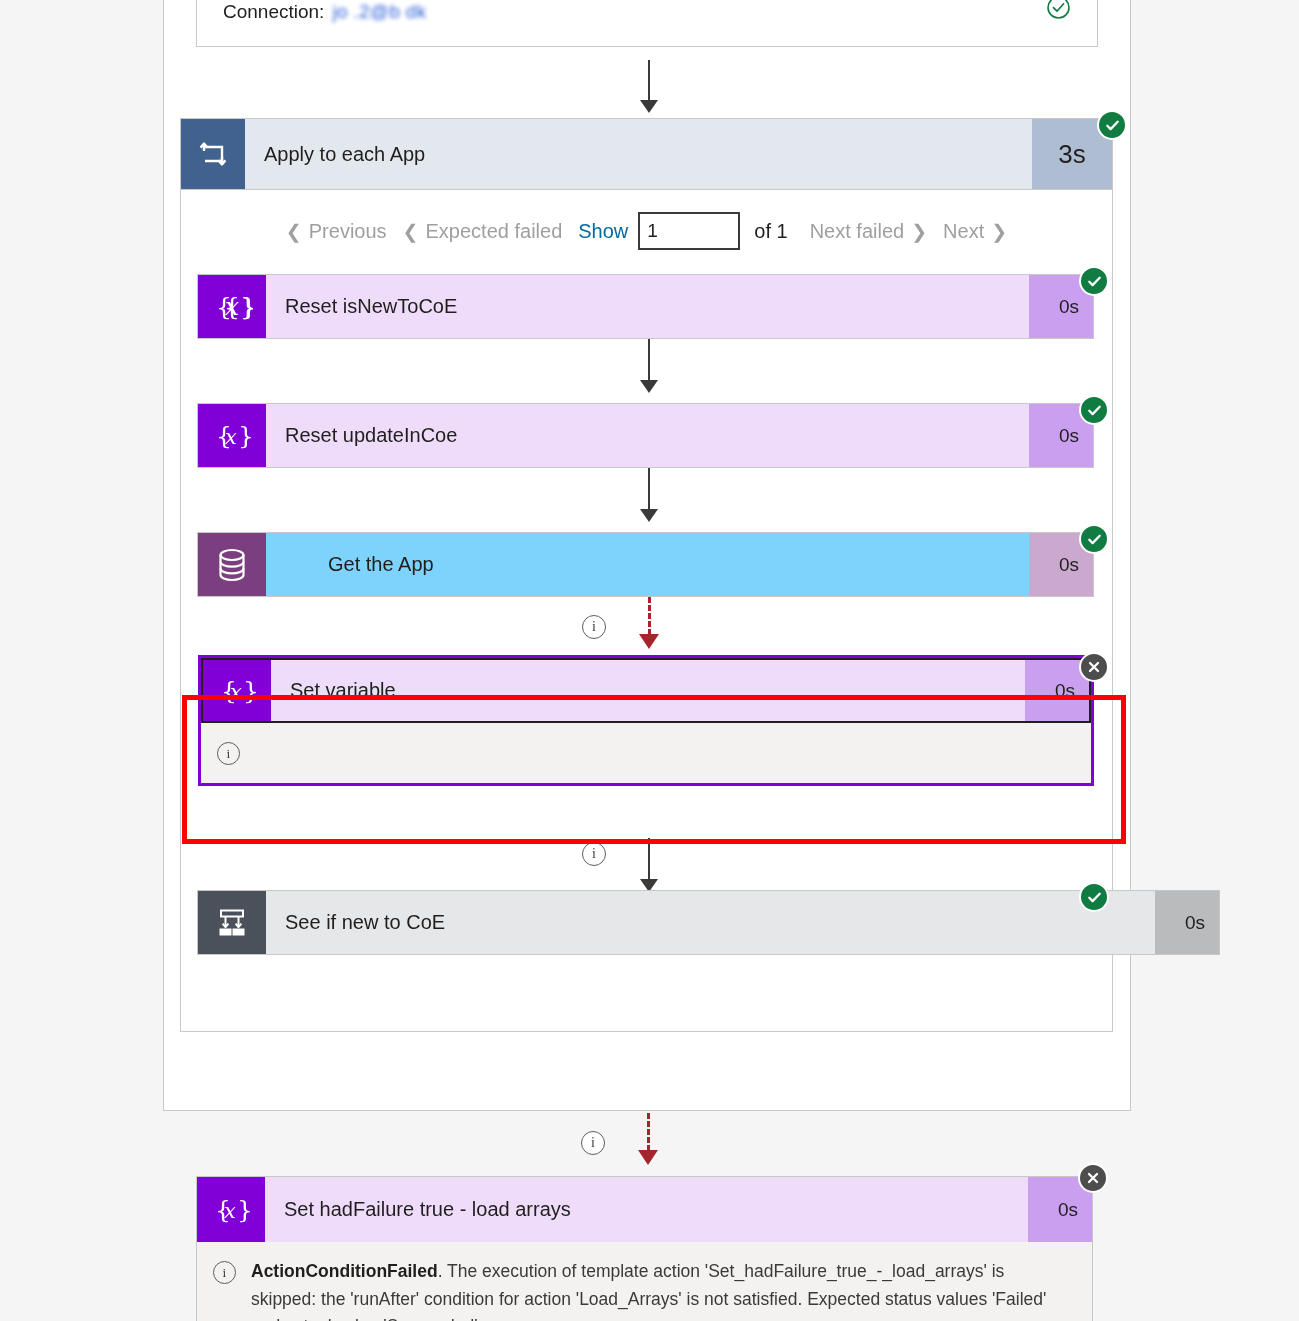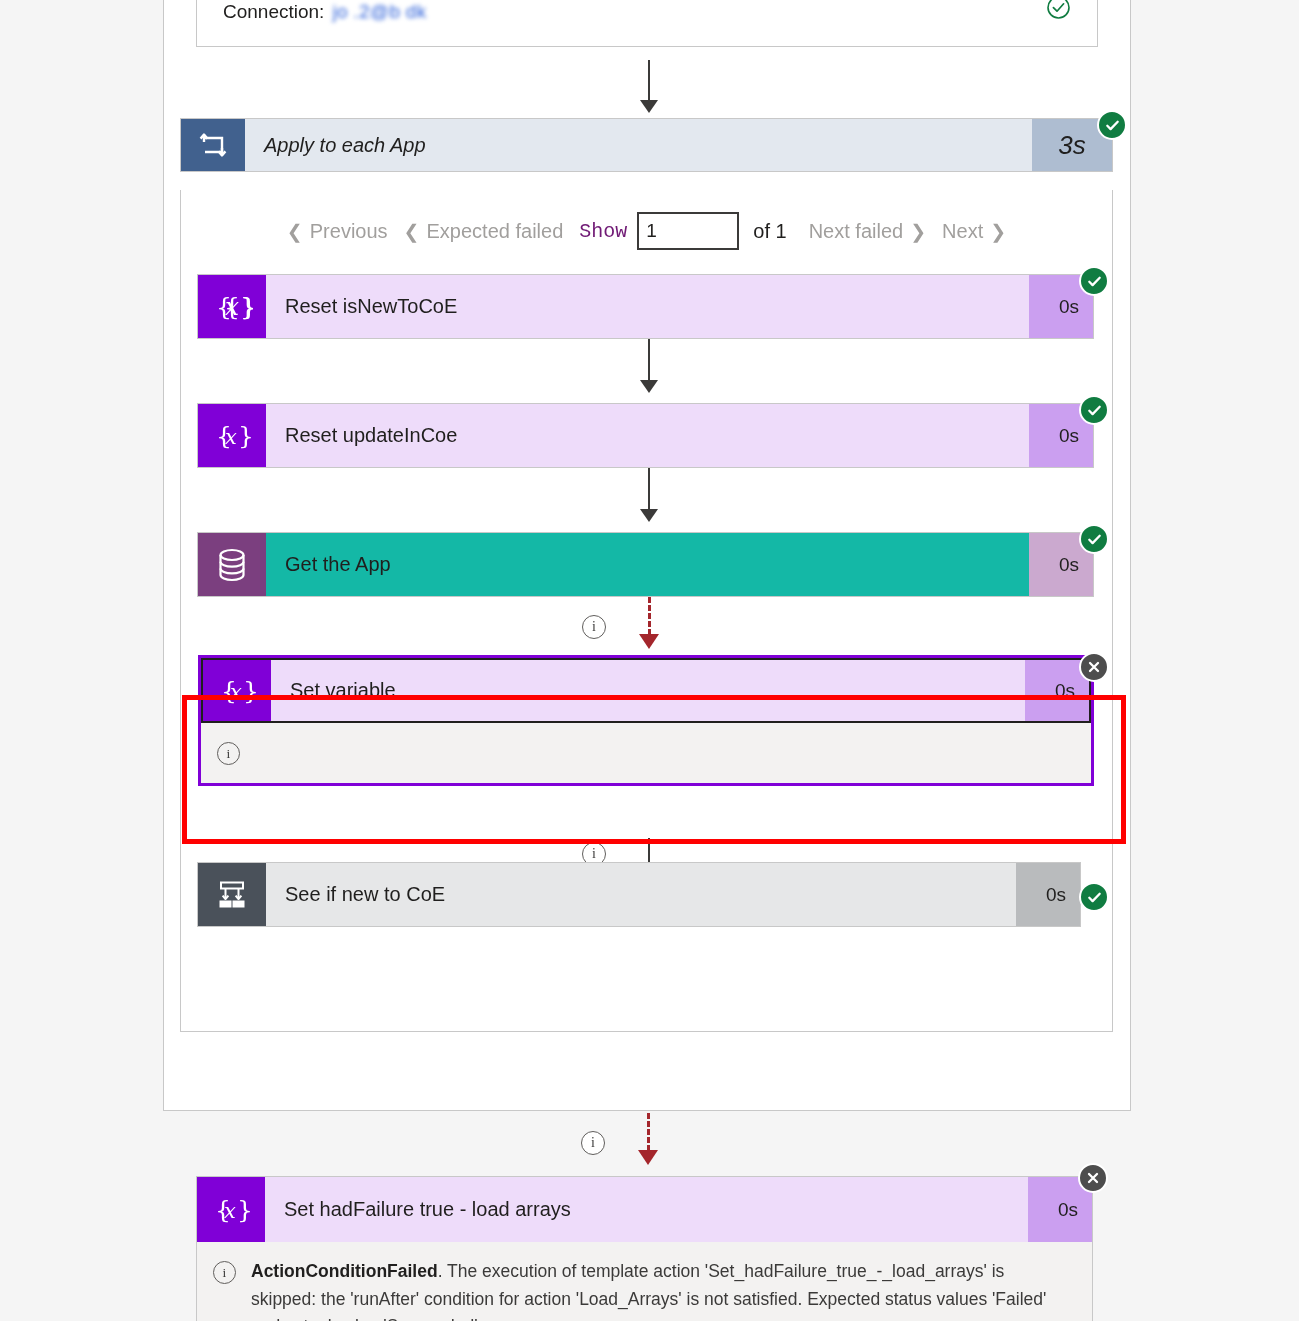--- a/index.html
+++ b/index.html
@@ -102,25 +102,24 @@
     justify-content: center;
     line-height: 1;
   }
 
   
   .loop-header {
     position: absolute;
     left: 180px;
     top: 118px;
     width: 933px;
-    height: 54px;
+    height: 72px;
     display: flex;
     background: #e3e8ef;
     border: 1px solid #c8c8c8;
-    font-style: italic;
   }
   .loop-icon {
     width: 64px;
     background: #41618e;
     display: flex;
     align-items: center;
     justify-content: center;
     flex: none;
   }
   .loop-title {
@@ -169,24 +168,23 @@
     display: flex;
     align-items: center;
     gap: 7px;
     color: #a19f9d;
     padding: 3px 8px;
     cursor: default;
     white-space: nowrap;
   }
   .pager-btn .chev { font-size: 19px; font-weight: bold; }
   .pager-show {
-    color: #701a75;
+    color: #0369a1;
     padding: 0 10px 0 8px;
     white-space: nowrap;
-    font-family: Liberation Mono, monospace;
   }
   .pager-input {
     width: 102px;
     height: 38px;
     border: 2px solid #3b3a39;
     background: #ffffff;
     font-size: 19px;
     font-family: "Liberation Sans", sans-serif;
     color: #201f1e;
     padding: 0 7px;
@@ -231,21 +229,21 @@
     color: #201f1e;
     padding-left: 16px;
   }
 
   
   .card.var { background: #eedcfa; }
   .card.var .ico { background: #8000d7; }
   .card.var .dur { background: #cb9ff0; }
 
   
-  .card.dv { background: #14b8a6; }
+  .card.dv { background: #7dd3fc; gap: 43px; }
   .card.dv .ico { background: #7b3f7f; }
   .card.dv .dur { background: #cba9cf; }
 
   
   .card.cond { background: #e6e7e8; }
   .card.cond .ico { background: #4a515a; }
   .card.cond .dur { background: #b9bbbd; }
 
   .glyph { display: block; }
 
@@ -470,21 +468,21 @@
     <div class="badge skip" style="left:898px; top:462px;">
       <svg width="16" height="16" viewBox="0 0 16 16">
         <path d="M4 4 L12 12 M12 4 L4 12" fill="none" stroke="#ffffff" stroke-width="2.3" stroke-linecap="round"></path>
       </svg>
     </div>
 
     <div class="arrow-line" style="left:467px; top:648px; height:46px;"></div>
     <div class="arrow-head" style="left:459px; top:689px;"></div>
     <div class="info-circle" style="left:401px; top:652px;">i</div>
 
-    <div class="card cond" style="left:16px; top:672px; width:884px;">
+    <div class="card cond" style="left:16px; top:700px; width:1023px;">
       <div class="ico">
         <svg class="glyph" width="36" height="36" viewBox="0 0 36 36">
           <rect x="7" y="5.5" width="22" height="6" fill="none" stroke="#ffffff" stroke-width="2"></rect>
           <path d="M11.5 11.5 V21" fill="none" stroke="#ffffff" stroke-width="2"></path>
           <path d="M24.5 11.5 V21" fill="none" stroke="#ffffff" stroke-width="2"></path>
           <path d="M8.6 18.6 L11.5 22 L14.4 18.6" fill="none" stroke="#ffffff" stroke-width="2" stroke-linejoin="round"></path>
           <path d="M21.6 18.6 L24.5 22 L27.4 18.6" fill="none" stroke="#ffffff" stroke-width="2" stroke-linejoin="round"></path>
           <rect x="5.5" y="23.5" width="12" height="7" fill="#ffffff"></rect>
           <rect x="18.5" y="23.5" width="12" height="7" fill="#ffffff"></rect>
         </svg>

